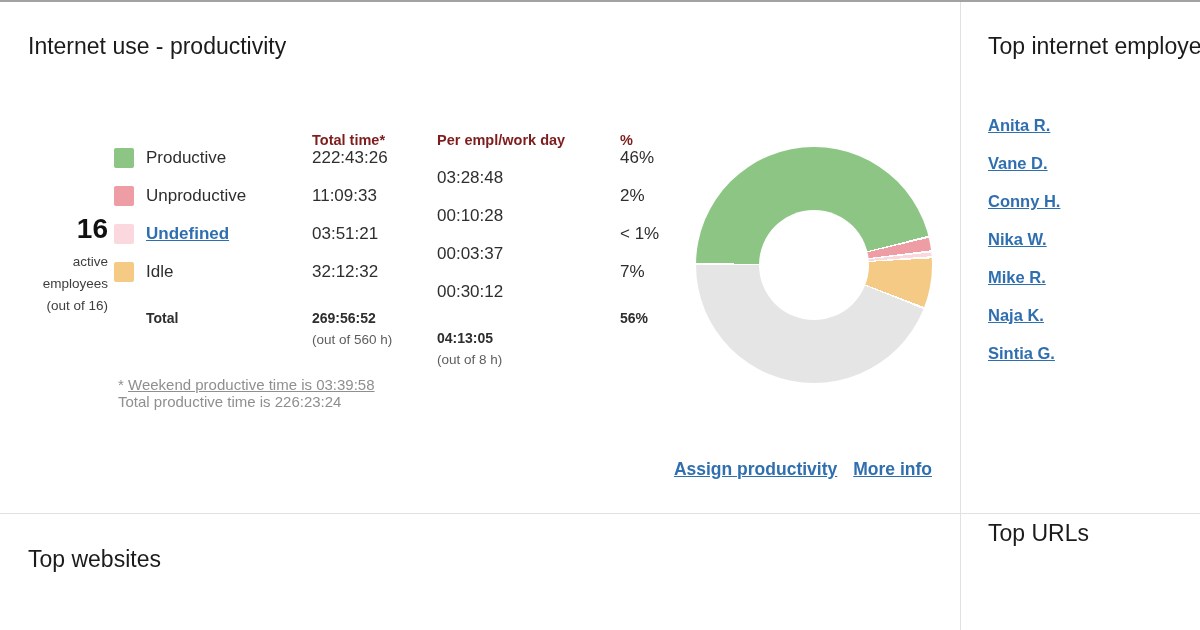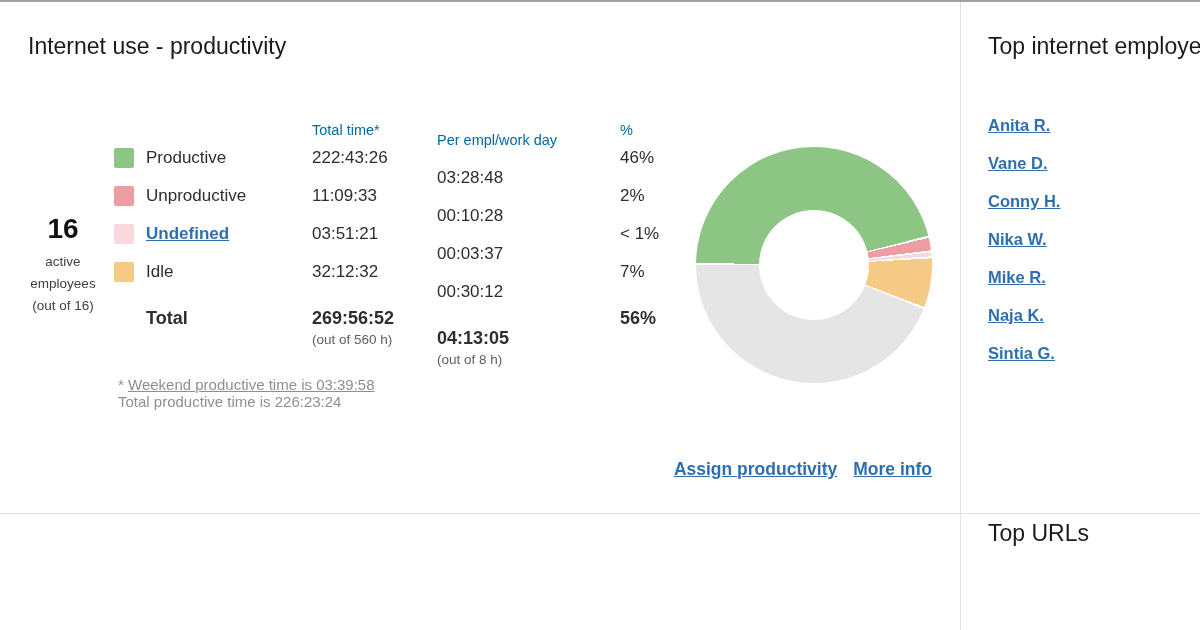--- a/index.html
+++ b/index.html
@@ -12,38 +12,38 @@
   .v-divider { position:absolute; left:960px; top:2px; bottom:0; width:1px; background:#e1e1e1; }
   .h-divider { position:absolute; left:0; top:513px; width:1200px; height:1px; background:#e1e1e1; }
 
   .panel-title { position:absolute; font-size:23px; color:#1b1b1b; white-space:nowrap; }
   #main-title { left:28px; top:33px;text-align:center; }
   #emp-title { left:988px; top:33px; }
   #websites-title { left:28px; top:546px; }
   #urls-title { left:988px; top:520px;text-align:center; }
 
   
-  .active-block { position:absolute; left:18px; top:213px; width:90px; text-align:center; }
+  .active-block { position:absolute; left:18px; top:213px; width:90px; text-align:right; }
   .active-count { font-size:28px; font-weight:bold; color:#111; margin-bottom:6px; }
   .active-line { font-size:13.5px; color:#3e3e3e; line-height:22px; }
 
   
   .ptable { position:absolute; left:114px; top:112px; }
   .trow { display:flex; align-items:flex-start; height:38px; }
-  .trow.header { height:36px; align-items:center; font-size:14.5px; font-weight:normal; color:#0369a1; }
+  .trow.header { height:36px; align-items:flex-end; font-size:14.5px; font-weight:bold; color:#7f1d1d; }
   .c-swatch { width:32px; }
   .c-label { width:166px; font-size:17px; }
   .c-time { width:125px; font-size:17px; }
   .c-per { width:183px; font-size:17px;margin-top:20px; }
   .c-pct { width:100px; font-size:17px; }
   .trow.header .c-time, .trow.header .c-per, .trow.header .c-pct { font-size:14.5px; }
   .swatch { width:20px; height:20px; border-radius:2px; }
   .row-link { color:#2f6faf; font-weight:bold; text-decoration:underline; cursor:pointer; }
   .trow.total-row { height:auto; align-items:flex-start; margin-top:7px; font-weight:bold; }
-  .trow.total-row .cellv { font-size:18px; line-height:22px; }
+  .trow.total-row .cellv { font-size:14px; line-height:22px; }
   .cell-note { font-size:13.5px; color:#5e5e5e; font-weight:normal; line-height:17px; margin-top:2px; }
 
   
   .footnotes { position:absolute; left:118px; top:376px; font-size:15px; color:#8f8f8f; }
   .footnote-line2 { }
   .fn-underline { text-decoration:underline; cursor:pointer; }
 
   
   #donut { position:absolute; left:696px; top:147px; width:236px; height:236px; border-radius:50%; }
   #donut::after {
@@ -157,14 +157,15 @@
   <ul class="emp-list">
     <li><a class="blue-link">Anita R.</a></li>
     <li><a class="blue-link">Vane D.</a></li>
     <li><a class="blue-link">Conny H.</a></li>
     <li><a class="blue-link">Nika W.</a></li>
     <li><a class="blue-link">Mike R.</a></li>
     <li><a class="blue-link">Naja K.</a></li>
     <li><a class="blue-link">Sintia G.</a></li>
   </ul>
 
+  <div class="panel-title" id="websites-title">Top websites</div>
   <div class="panel-title" id="urls-title">Top URLs</div>
 </div>
 
 </body></html>

